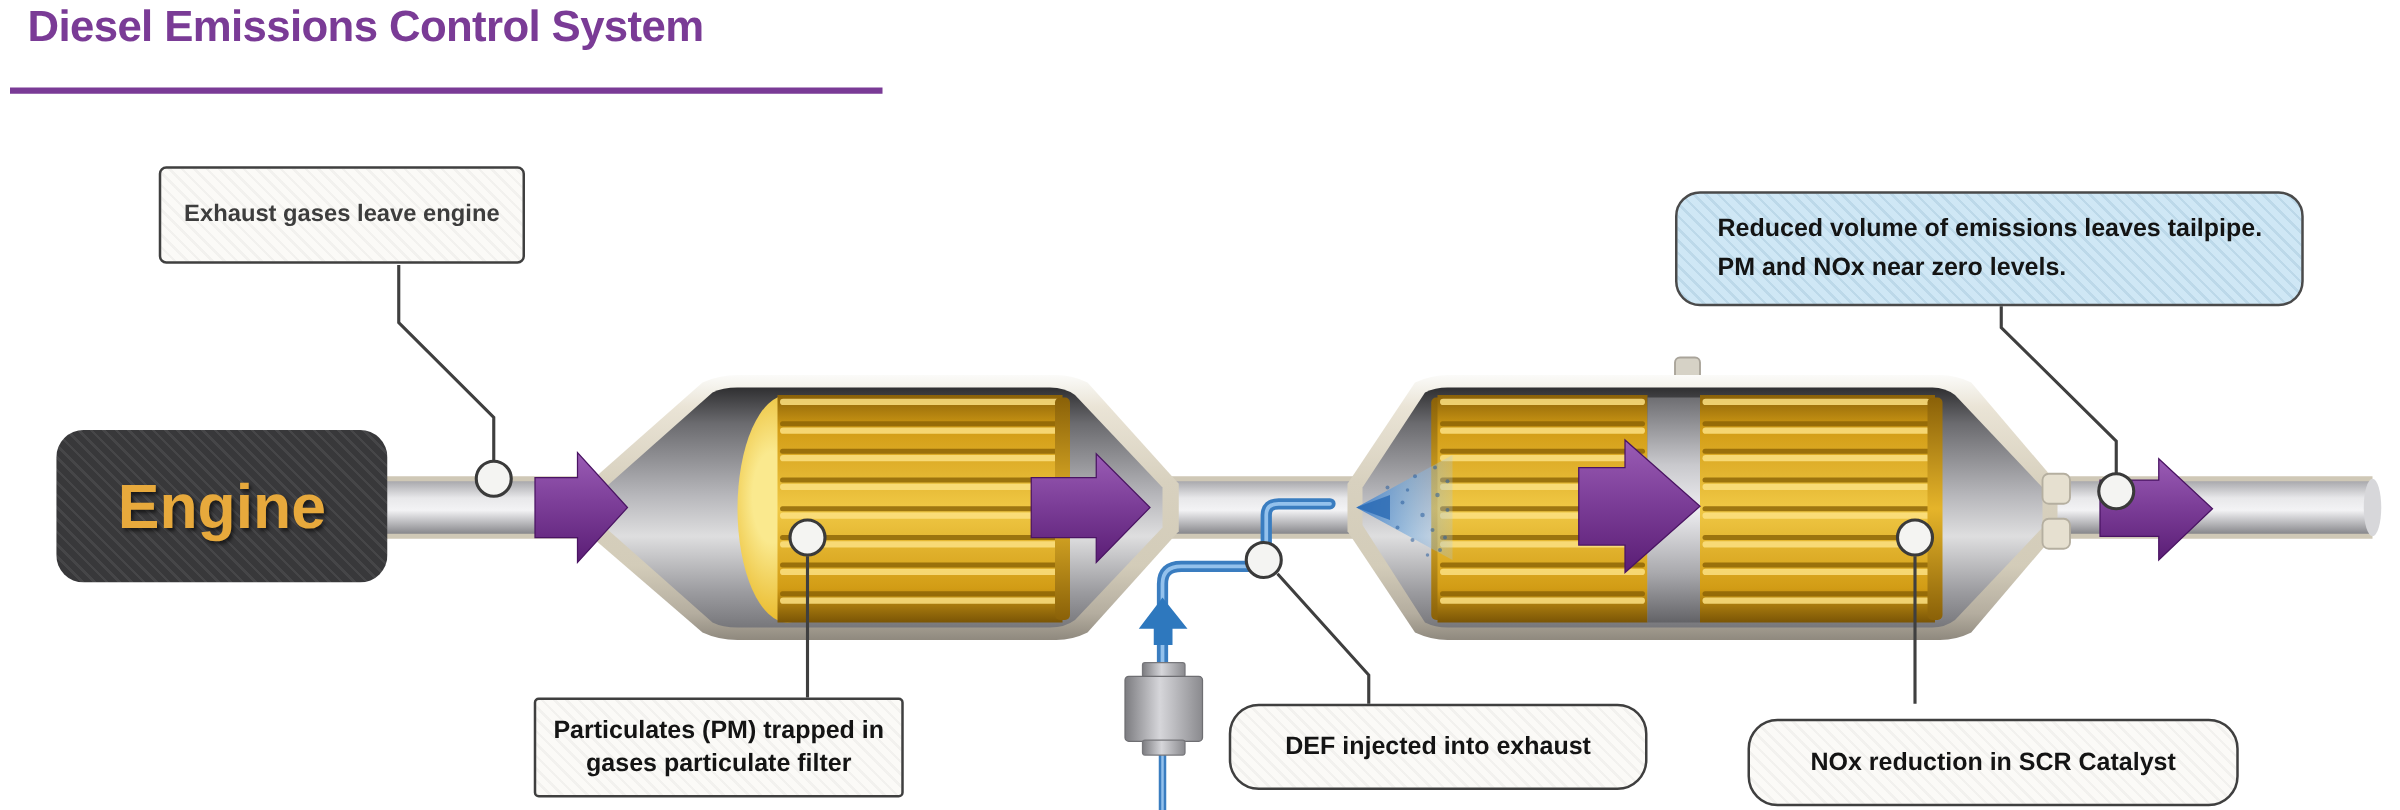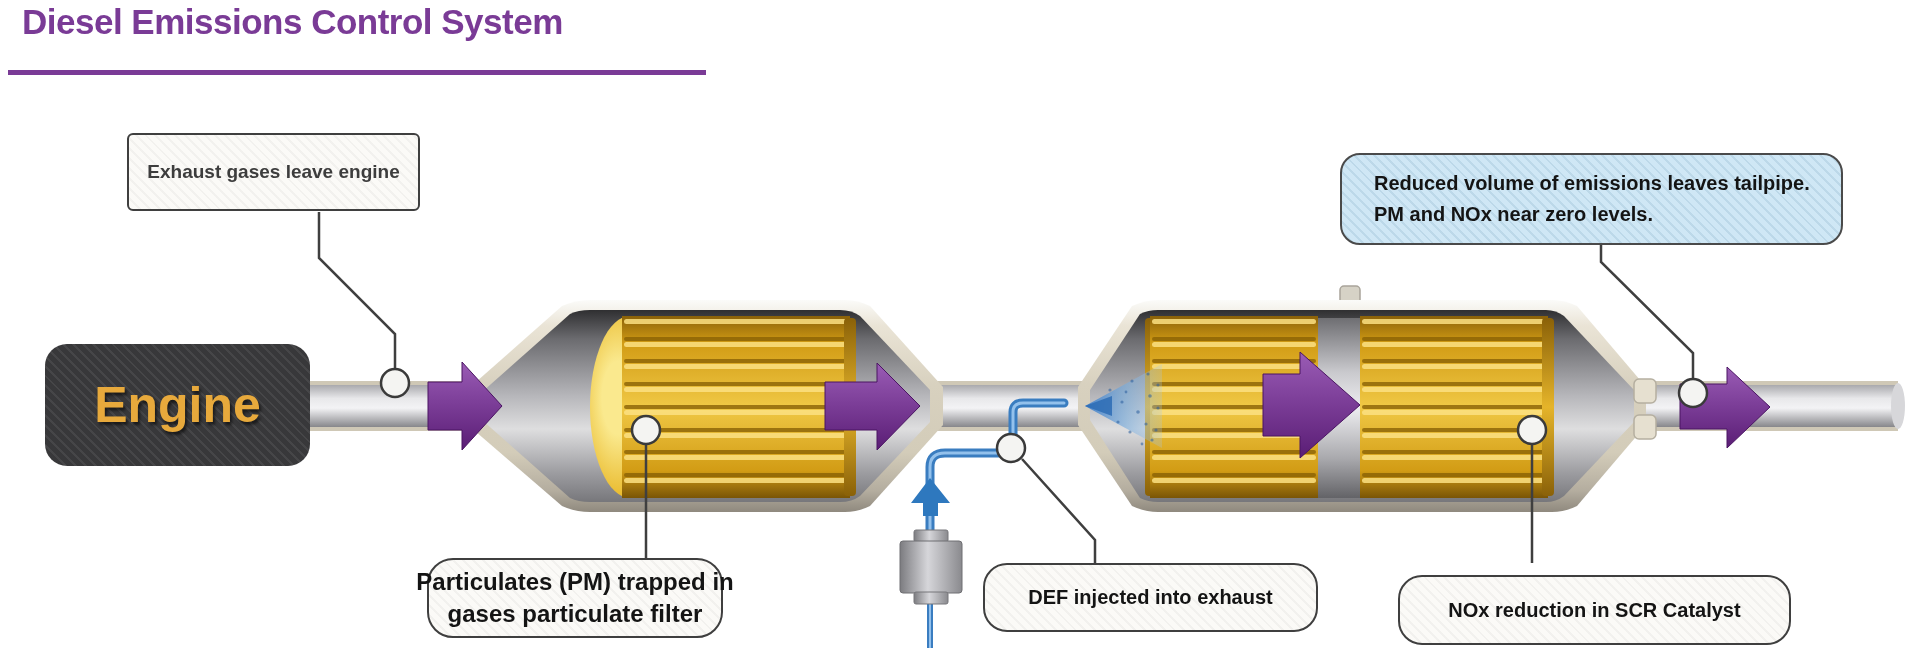--- a/index.html
+++ b/index.html
@@ -18,21 +18,21 @@
            text-align:center;color:#141414;font-weight:bold;}
   .callout .line{white-space:nowrap;}
   #co-exhaust{left:127px;top:133px;width:293px;height:78px;border-radius:6px;
               font-size:19px;color:#3d3d3d;}
   #co-tailpipe{left:1340px;top:153px;width:503px;height:92px;border-radius:20px;
                border-color:#4a4a4a;
                background:
                  repeating-linear-gradient(45deg, rgba(90,140,170,0.16) 0 2px, rgba(0,0,0,0) 2px 7px),
                  #cfe7f5;
                font-size:20px;align-items:flex-start;padding-left:32px;line-height:1.55;}
-  #co-pm{left:427px;top:558px;width:296px;height:80px;border-radius:26px;font-size:24px;line-height:1.35;}
+  #co-pm{left:427px;top:558px;width:296px;height:80px;border-radius:4px;font-size:20px;line-height:1.35;}
   #co-def{left:983px;top:563px;width:335px;height:69px;border-radius:24px;font-size:20px;}
   #co-nox{left:1398px;top:563px;width:393px;height:70px;border-radius:24px;font-size:20px;margin-top:12px;}
   
   #engine{position:absolute;left:45px;top:344px;width:265px;height:122px;border-radius:22px;
           background:
             repeating-linear-gradient(45deg, rgba(255,255,255,0.07) 0 2px, rgba(0,0,0,0) 2px 7px),
             #38383a;
           display:flex;align-items:center;justify-content:center;}
   #engine-label{font-size:50px;font-weight:bold;color:#e7a93c;
                 text-shadow:2px 3px 3px rgba(0,0,0,0.55);}

